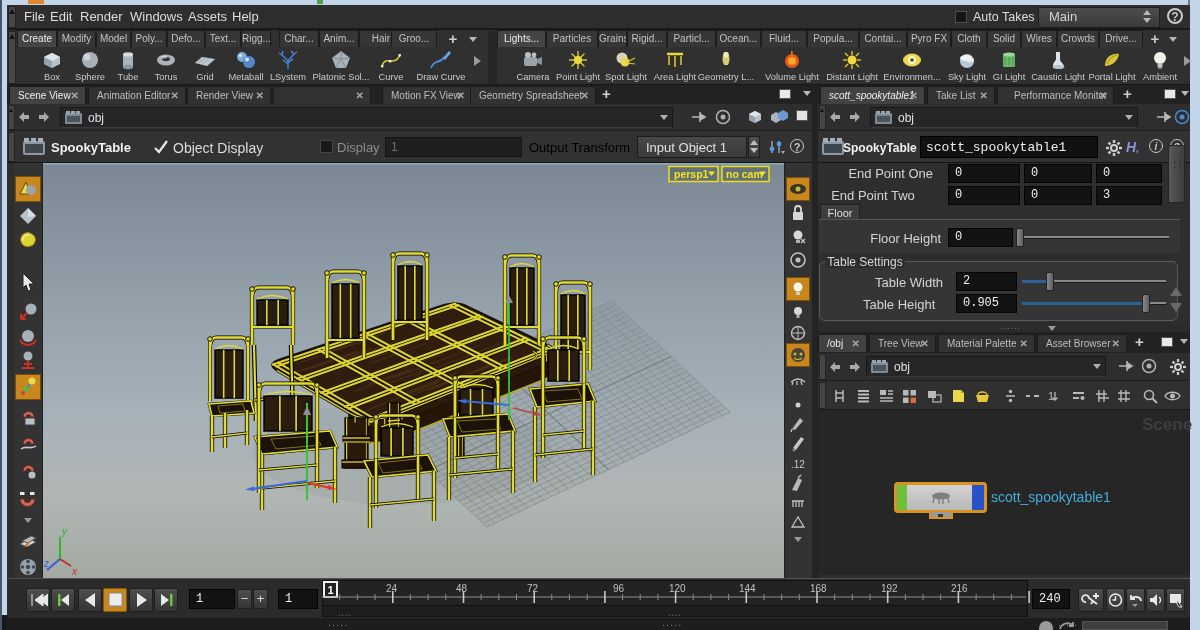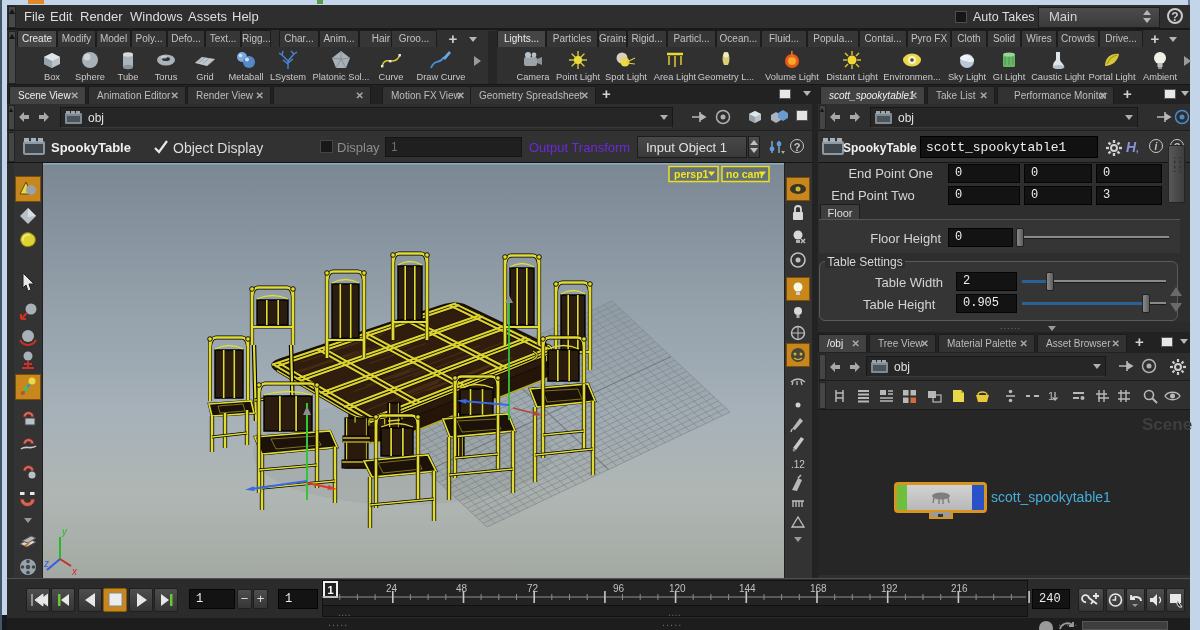--- a/index.html
+++ b/index.html
@@ -313,21 +313,21 @@
     </svg>
 <div class="a" style="left:51px;top:140px;font-size:13px;font-weight:bold;color:#f0f0f0">SpookyTable</div>
 <svg class="a" style="left:153px;top:139px" width="16" height="16" viewBox="0 0 16 16">
       <path d="M2 9 L6 13 L14 2" stroke="#e8e8e8" stroke-width="2.2" fill="none"></path>
     </svg>
 <div class="a" style="left:173px;top:140px;font-size:14px;color:#dcdcdc">Object Display</div>
 <div class="a" style="left:320px;top:140px;width:13px;height:13px;background:#181818;border:1px solid #454545"></div>
 <div class="a" style="left:337px;top:140px;font-size:13px;color:#8d8d8d">Display</div>
 <div class="a" style="left:385px;top:137px;width:137px;height:20px;background:#1f1f1f;border:1px solid #141414"></div>
 <div class="a" style="left:391px;top:140px;font-size:12px;color:#6e6e6e" class2="mono">1</div>
-<div class="a" style="left:529px;top:140px;font-size:13px;color:#6d28d9">Output Transform</div>
+<div class="a" style="left:529px;top:140px;font-size:13px;color:#000000">Output Transform</div>
 <div class="a" style="left:637px;top:136px;width:110px;height:22px;background:linear-gradient(#484848,#3a3a3a);border:1px solid #1c1c1c"></div>
 <div class="a" style="left:646px;top:140px;font-size:13px;color:#e2e2e2">Input Object 1</div>
 <div class="a" style="left:748px;top:136px;width:12px;height:22px;background:linear-gradient(#4e4e4e,#3a3a3a);border:1px solid #1c1c1c"></div>
 <div class="a" style="left:750px;top:140px;width:0;height:0;border-left:4px solid transparent;border-right:4px solid transparent;border-bottom:5px solid #c0c0c0"></div>
 <div class="a" style="left:750px;top:148px;width:0;height:0;border-left:4px solid transparent;border-right:4px solid transparent;border-top:5px solid #c0c0c0"></div>
 <svg class="a" style="left:768px;top:138px" width="18" height="18" viewBox="0 0 18 18">
       <line x1="4" y1="3" x2="4" y2="15" stroke="#9ab" stroke-width="1.4"></line>
       <line x1="11" y1="3" x2="11" y2="15" stroke="#9ab" stroke-width="1.4"></line>
       <circle cx="4" cy="11" r="2.4" fill="#5a9ae0"></circle>
       <circle cx="11" cy="6" r="2.4" fill="#5a9ae0"></circle>

